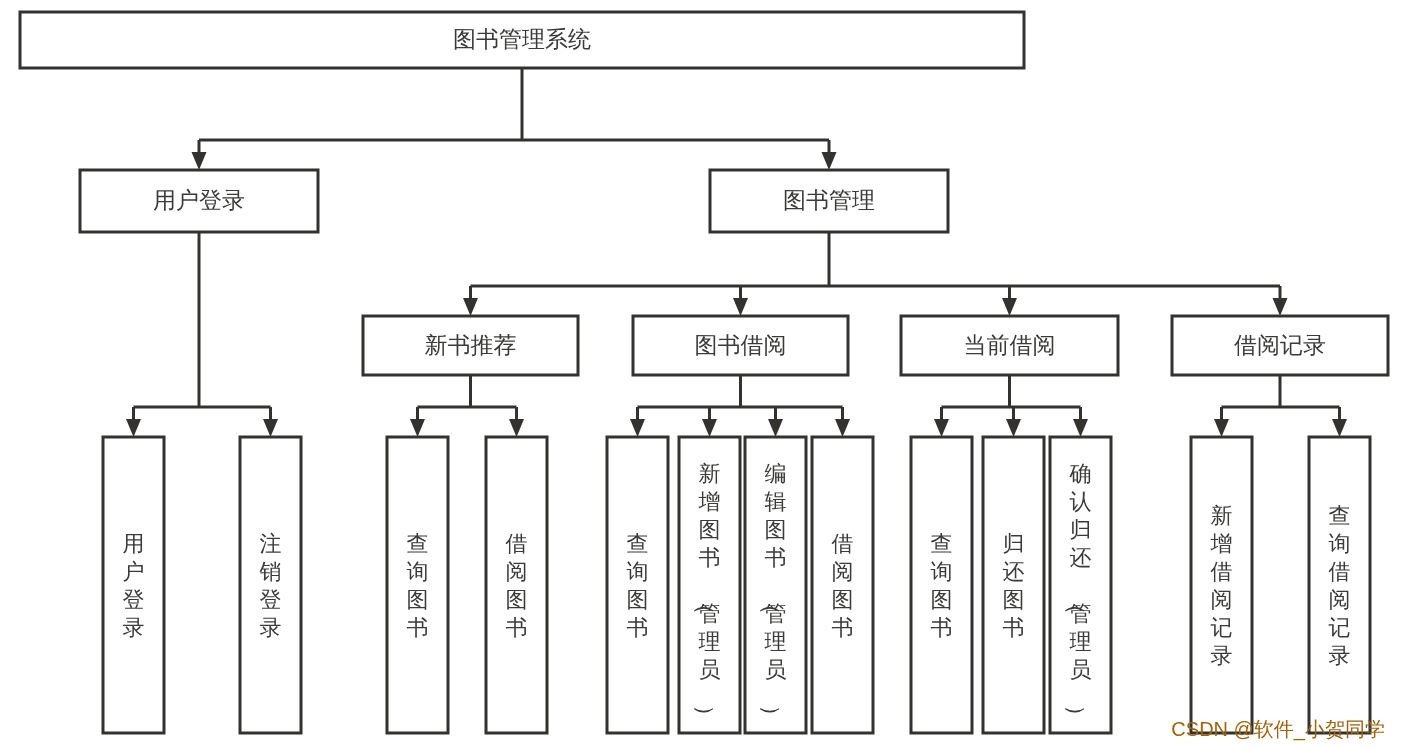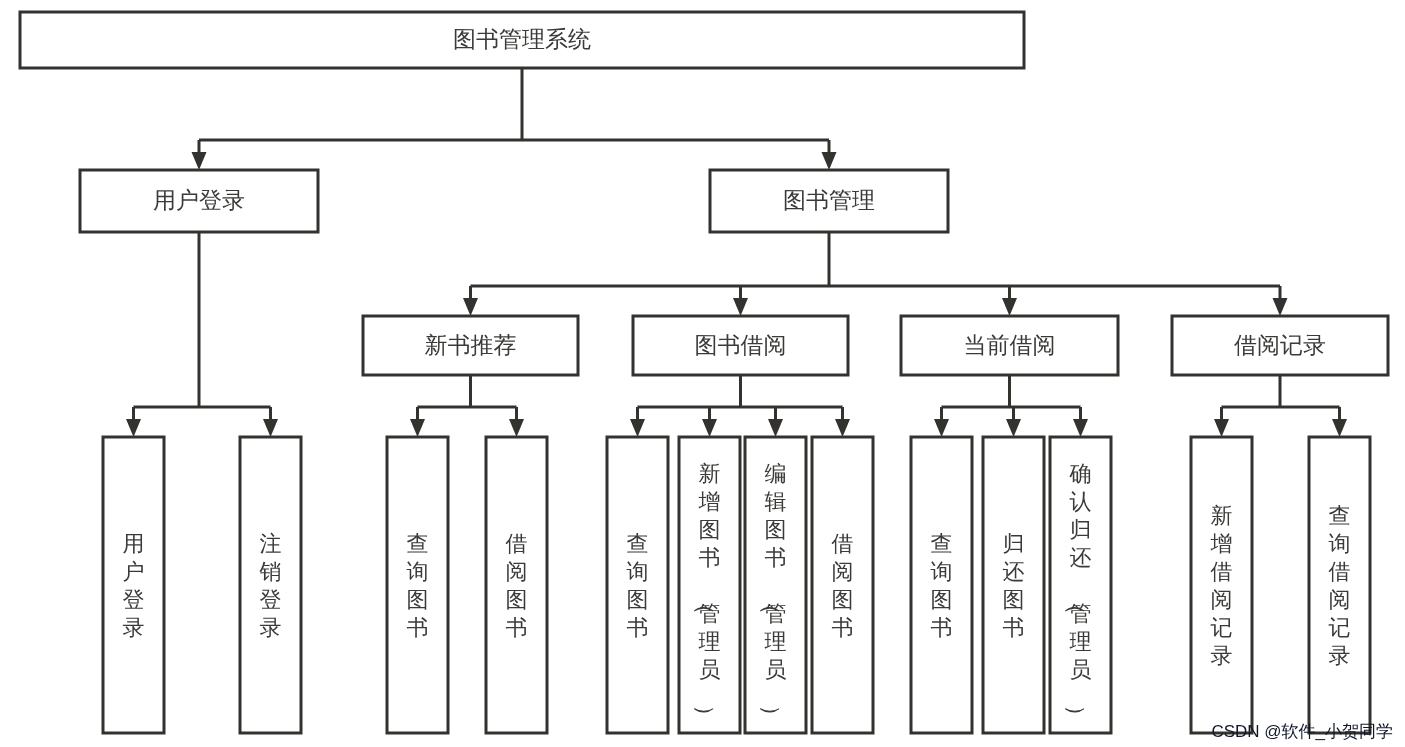--- a/index.html
+++ b/index.html
@@ -50,24 +50,24 @@
     stroke-width: 3;
     fill: none;
     stroke-linecap: butt;
   }
   .arrow-head {
     fill: #33322f;
     stroke: none;
   }
   .watermark {
     position: absolute;
-    right: 12px;
+    right: 20px;
     bottom: 4px;
-    color: #0f172a;
-    font-size: 17px;
+    color: #a16207;
+    font-size: 20px;
     font-family: "Liberation Sans", "DejaVu Sans", sans-serif;
     white-space: nowrap;
     pointer-events: none;
     user-select: none;
   }
 </style>
 </head>
 <body>
 
 <div id="chart-root">

